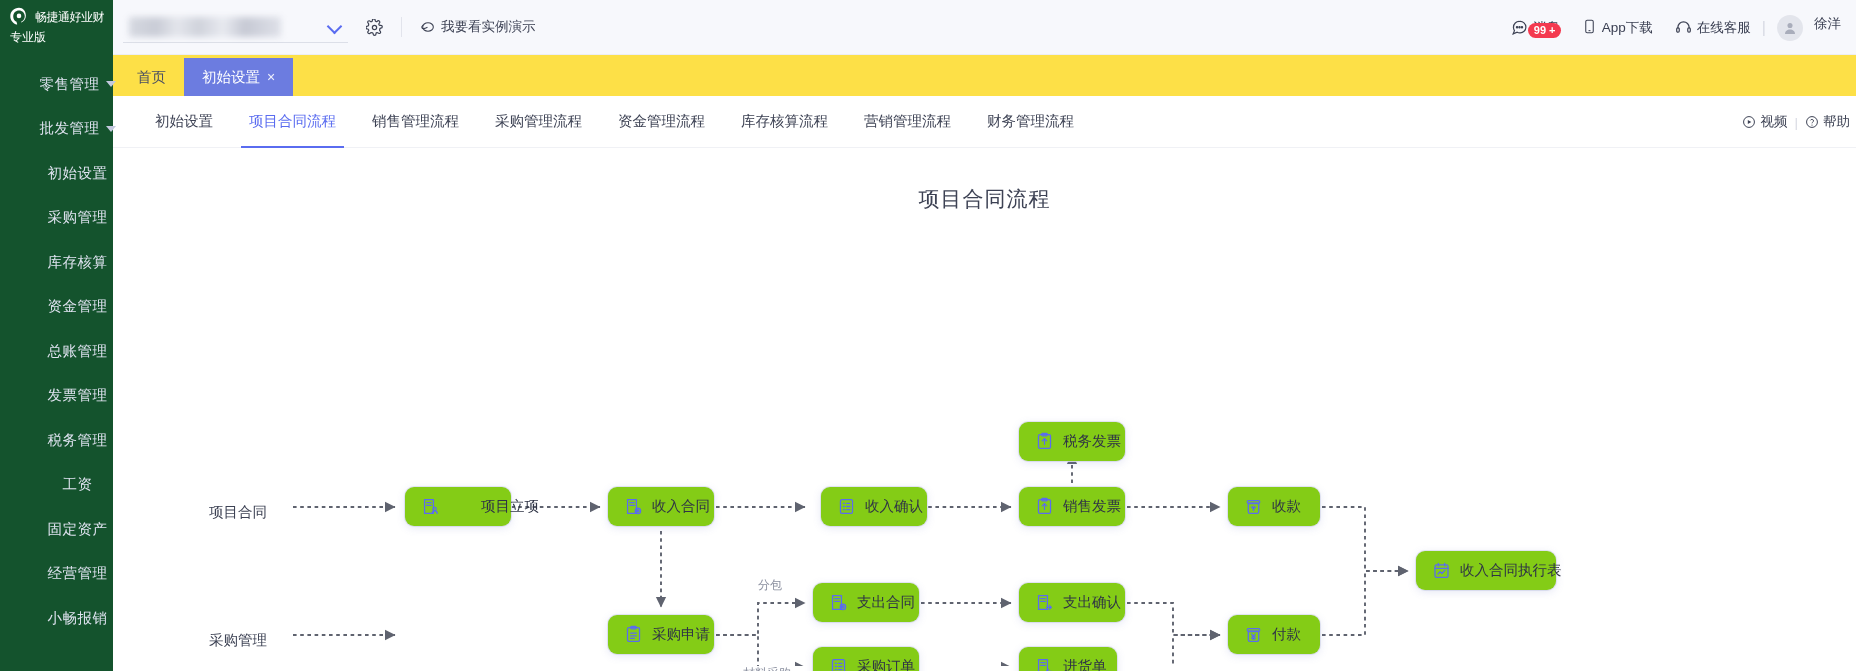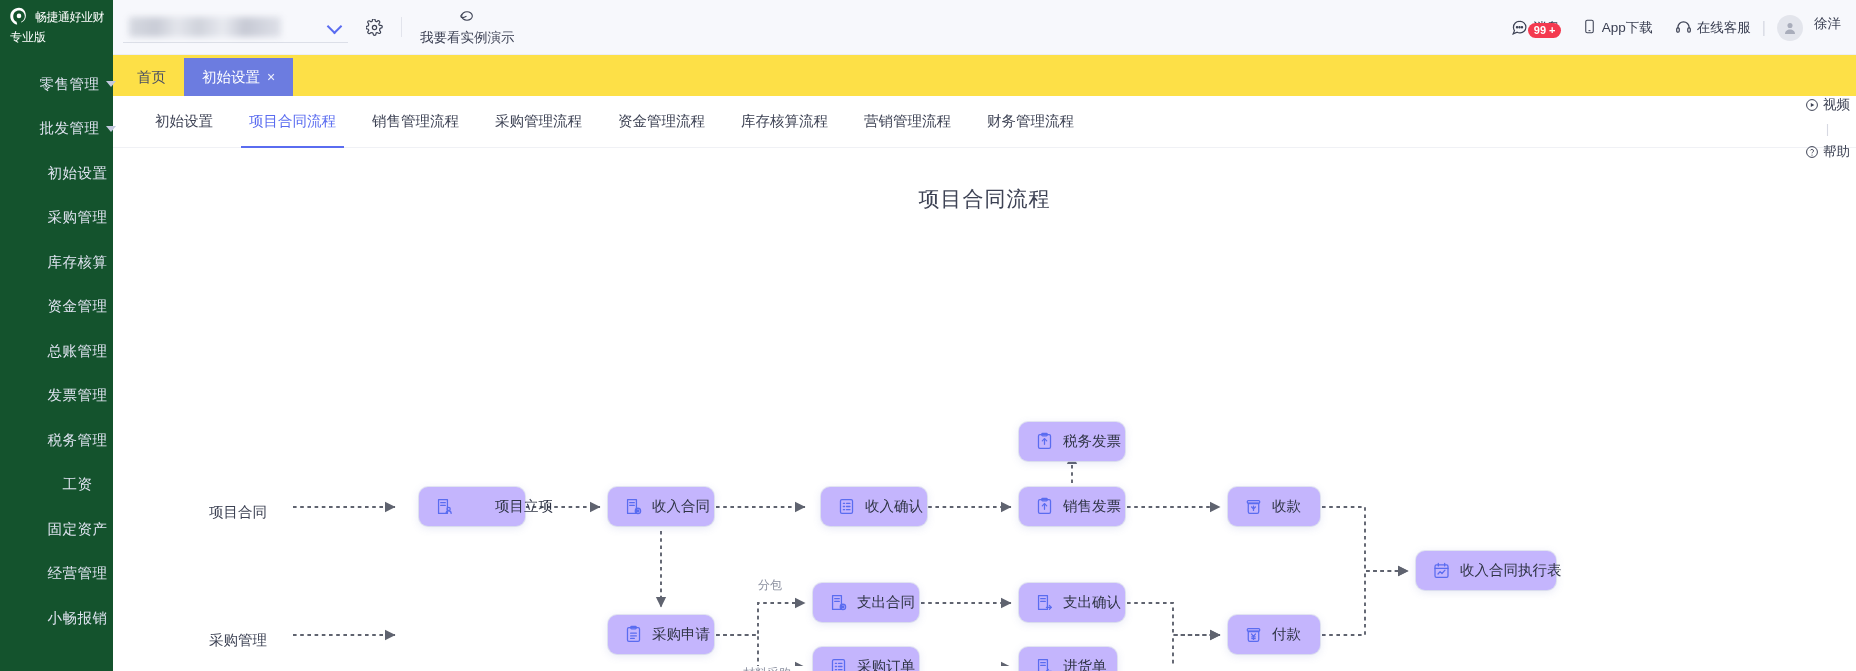--- a/index.html
+++ b/index.html
@@ -60,21 +60,21 @@
   }
   .chev-down {
     position: absolute; right: 8px; top: 10px; width: 11px; height: 11px;
     border-right: 2px solid #5a6cf0; border-bottom: 2px solid #5a6cf0;
     transform: rotate(45deg); cursor: pointer;
   }
   .gear-btn { margin-left: 18px; cursor: pointer; display:flex; align-items:center; }
   .vdiv { width: 1px; height: 20px; background: #e2e4ec; margin: 0 18px; }
   .demo-link {
     display: flex; align-items: center; gap: 5px; color: #3a3f52;
-    font-size: 13.5px; cursor: pointer; white-space: nowrap; flex-direction: column;
+    font-size: 13.5px; cursor: pointer; white-space: nowrap;
   }
   .top-right {
     position: absolute; right: 0px; top: 0; height: 55px;
     display: flex; align-items: center; gap: 0px; padding-right: 4px;
   }
   .tr-item {
     display: flex; gap: 5px; font-size: 13.5px;
     color: #3a3f52; cursor: pointer; position: relative; padding: 0 11px;
     white-space: nowrap;
   }
@@ -116,35 +116,35 @@
     display: flex; align-items: center; cursor: pointer; position: relative;
     white-space: nowrap;
   }
   .subtab.active { color: #5a6cf0; }
   .subtab.active::after {
     content: ""; position: absolute; left: 10px; right: 10px; bottom: 0;
     height: 2px; background: #5a6cf0;
   }
   .subtabs-right {
     position: absolute; right: 6px; top: 0; height: 52px;
-    display: flex; align-items: center; gap: 7px; font-size: 13.5px; color: #3d4254; flex-direction: column;
+    display: flex; align-items: center; gap: 7px; font-size: 13.5px; color: #3d4254;
   }
   .sr-item { display: flex; align-items: center; gap: 4px; cursor: pointer; white-space: nowrap; }
   .sr-div { color: #d7d9e2; }
 
   
   .diagram { position: relative; width: 100%; height: 518px; }
   .diagram-title {
     position: absolute; left: 0; right: 0; top: 37px; text-align: center;
     font-size: 21px; color: #3d4254; letter-spacing: 1px;
   }
   #edges { position: absolute; left: 0; top: 0; width: 1743px; height: 518px; }
 
   .node {
-    position: absolute; background: #c4b5fd; border-radius: 9px;
+    position: absolute; background: #84cc16; border-radius: 9px;
     box-shadow: 0 2px 9px rgba(92,104,190,.17), 0 0 0 1px rgba(230,232,243,.9);
     display: flex; align-items: center; gap: 9px;
     padding: 0 16px; height: 39px; cursor: pointer; white-space: nowrap;
     font-size: 14.5px; color: #2f3445; z-index: 3;
   }
   .node .nic { width: 19px; height: 19px; flex: 0 0 19px; display: block; }
 
   .rowlabel {
     position: absolute; font-size: 14.5px; color: #3d4254;
     white-space: nowrap; z-index: 3;
@@ -352,21 +352,21 @@
             <path d="M1014 455 H1060 V487 H1107"></path>
             <path d="M1006 519 H1060 V487 H1107"></path>
 
             <path d="M1209 359 H1252 V423 H1295"></path>
 
             <path d="M1209 487 H1252 V423 H1295"></path>
           </g>
         </svg>
 
         <div id="nodes-layer">
-            <div class="node" style="left: 306px; top: 339px; width: 106px; gap: 41px;">
+            <div class="node" style="left: 292px; top: 339px; width: 106px; gap: 41px;">
               <svg class="nic" viewBox="0 0 24 24" fill="none" stroke="#5a6cf0" stroke-width="1.6" stroke-linecap="round" stroke-linejoin="round">
                 <path d="M4.5 3.2h11.2v17.6H4.5z"></path>
                 <line x1="7.2" y1="7.2" x2="13" y2="7.2"></line>
                 <line x1="7.2" y1="10.6" x2="13" y2="10.6"></line>
                 <circle cx="17.2" cy="15" r="2"></circle>
                 <path d="M14 20.8c0-2 1.4-3.2 3.2-3.2s3.2 1.2 3.2 3.2"></path>
               </svg>
               <span>项目立项</span>
             </div>
             <div class="node" style="left: 495px; top: 339px; width: 106px;">

